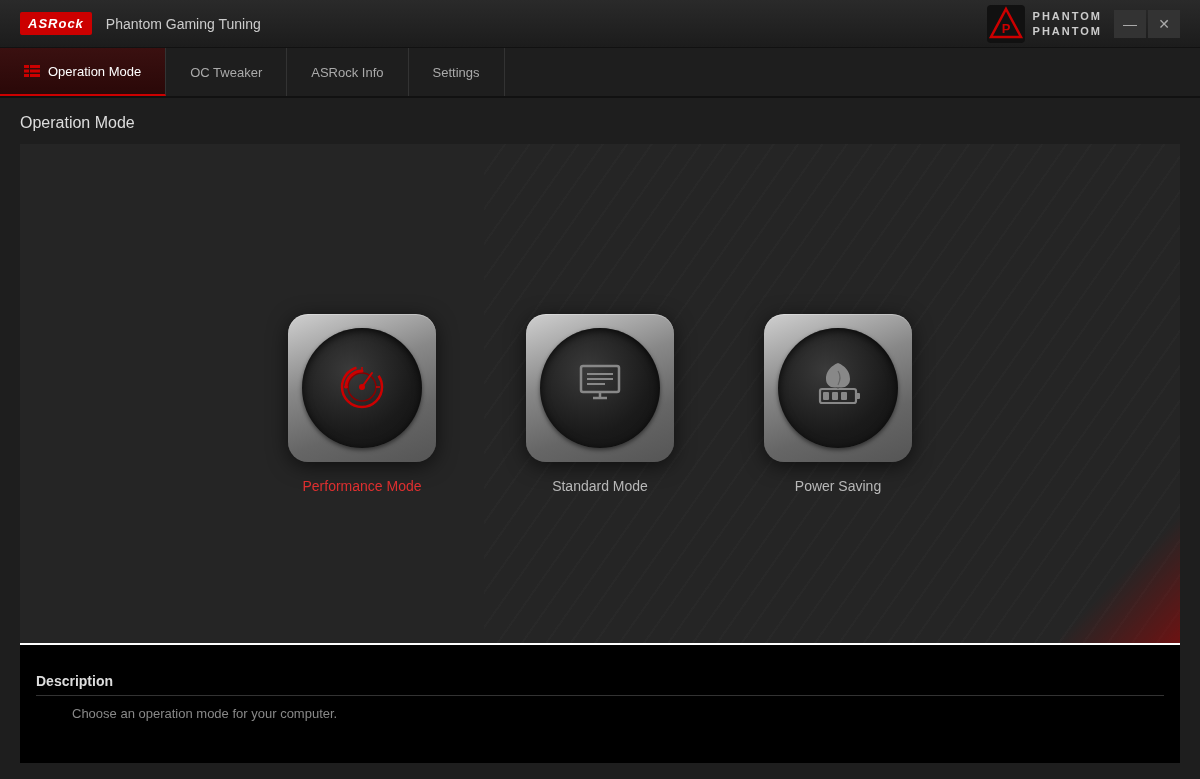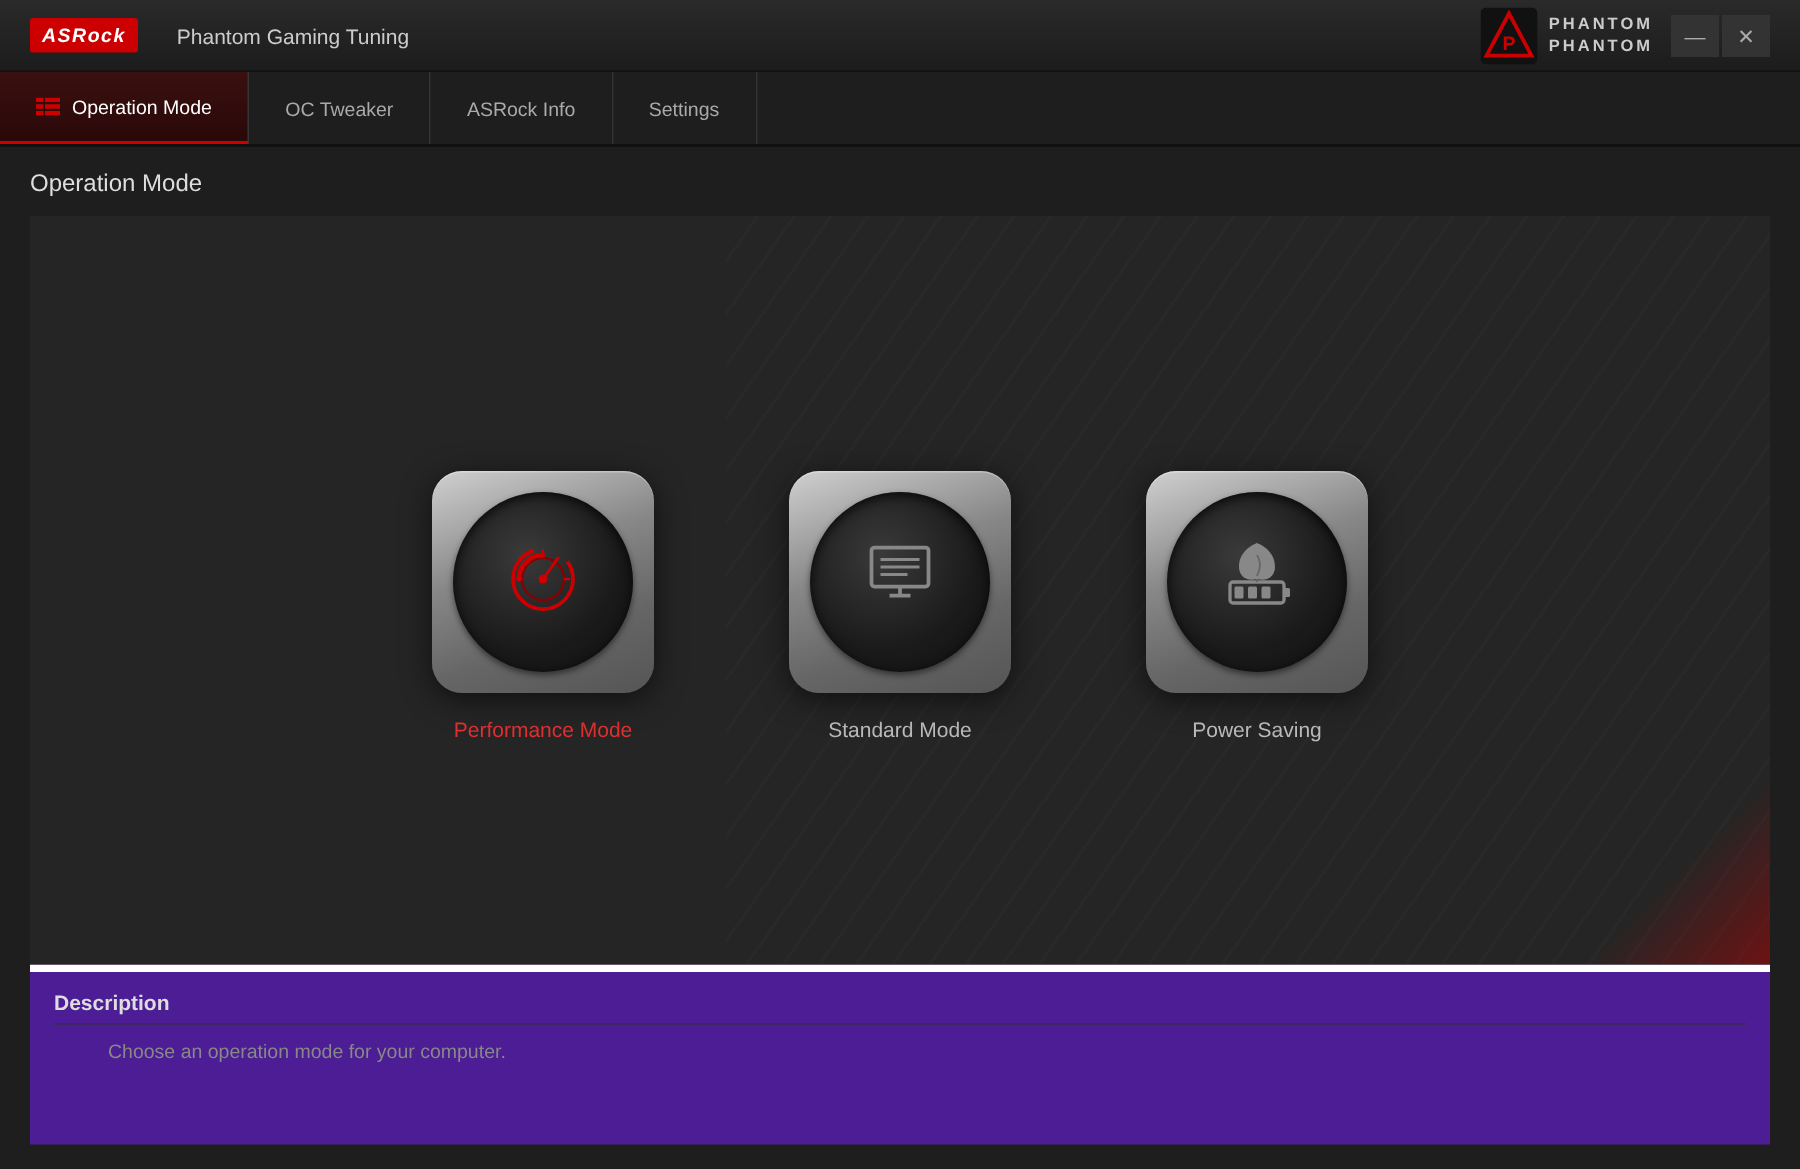--- a/index.html
+++ b/index.html
@@ -37,21 +37,21 @@
       padding: 4px 8px;
       letter-spacing: 1px;
       font-style: italic;
       border-radius: 2px;
     }
 
     #app-title {
       color: #ccc;
       font-size: 14px;
       font-weight: 400;
-      margin-left: 16px;
+      margin-left: 4px;
     }
 
     #phantom-gaming-logo {
       margin-left: auto;
       display: flex;
       align-items: center;
       gap: 8px;
       margin-right: 12px;
     }
 
@@ -237,23 +237,23 @@
       color: #e03030;
     }
 
     .mode-label.inactive-label {
       color: #bbb;
     }
 
     
     #description-panel {
       height: 120px;
-      background: #4c1d95;
-      padding: 12px 16px;
-      border-top: 5px solid #ffffff;
+      background: #000000;
+      padding: 28px 16px;
+      border-top: 2px solid #ffffff;
       flex-shrink: 0;
     }
 
     #description-title {
       color: #ddd;
       font-size: 14px;
       margin-bottom: 10px;
       border-bottom: 1px solid #333;
       padding-bottom: 6px;
     }

